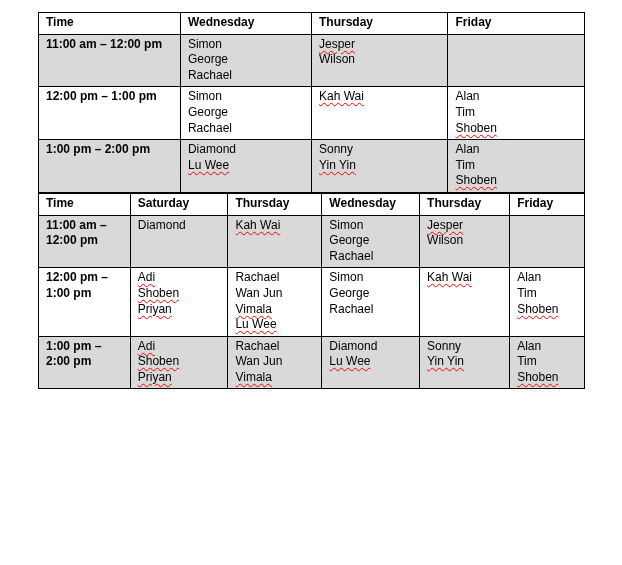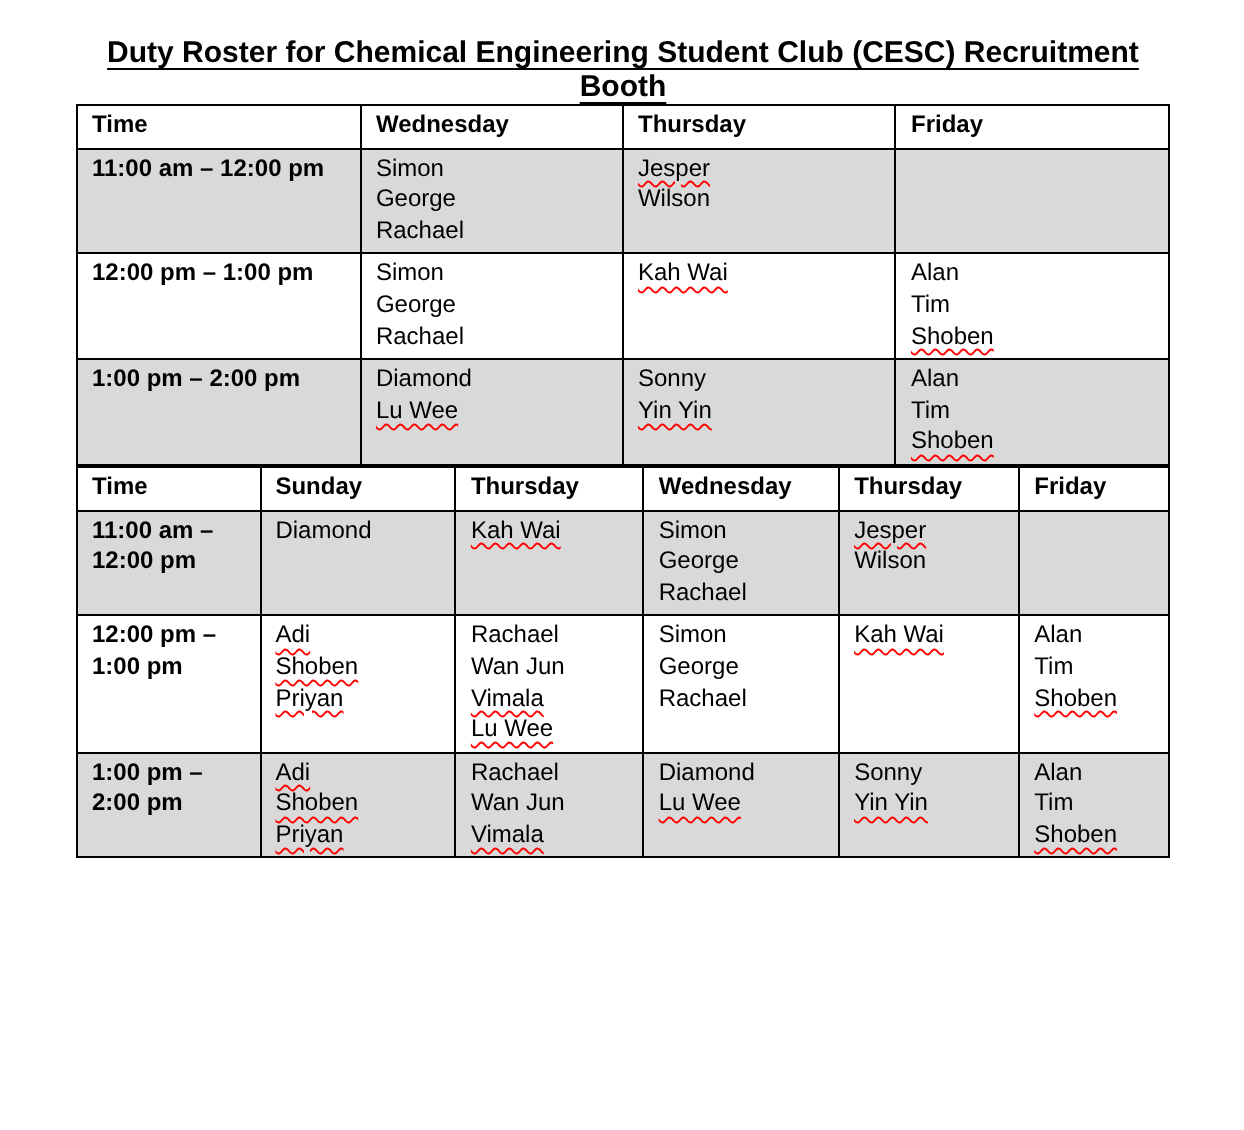--- a/index.html
+++ b/index.html
@@ -72,21 +72,20 @@
   .t1 col:nth-child(2){width:17.9%}
   .t1 col:nth-child(3){width:17.2%}
   .t1 col:nth-child(4){width:17.9%}
   .t1 col:nth-child(5){width:16.5%}
   .t1 col:nth-child(6){width:13.7%}
 </style>
 </head>
 <body>
 
 <div class="page">
-  <h1 class="doc-title">Duty Roster for Chemical Engineering Student Club (CESC) Recruitment Booth</h1>
 
   <table class="roster t0">
       <colgroup>
         <col>
         <col>
         <col>
         <col>
       </colgroup>
       <thead>
         <tr>
@@ -150,21 +149,21 @@
         <col>
         <col>
         <col>
         <col>
         <col>
         <col>
       </colgroup>
       <thead>
         <tr>
           <th>Time</th>
-          <th>Sunday</th>
+          <th>Saturday</th>
           <th>Thursday</th>
           <th>Wednesday</th>
           <th>Thursday</th>
           <th>Friday</th>
         </tr>
       </thead>
       <tbody>
         <tr class="shaded">
           <td class="time">11:00 am – 12:00 pm</td>
           <td>

